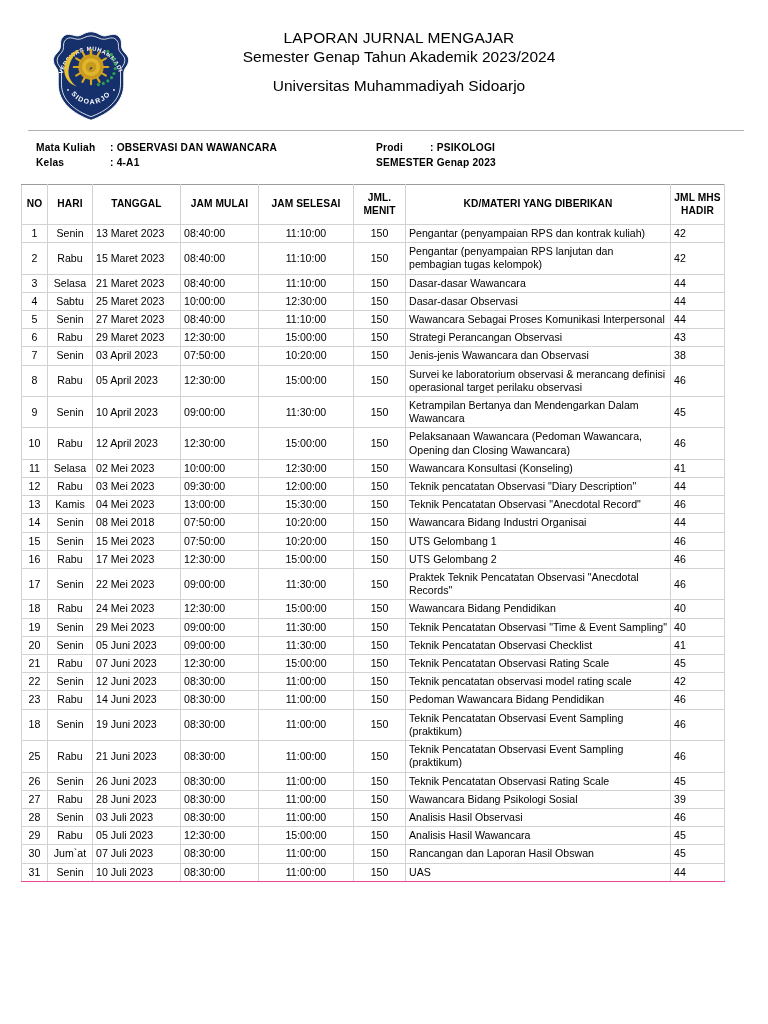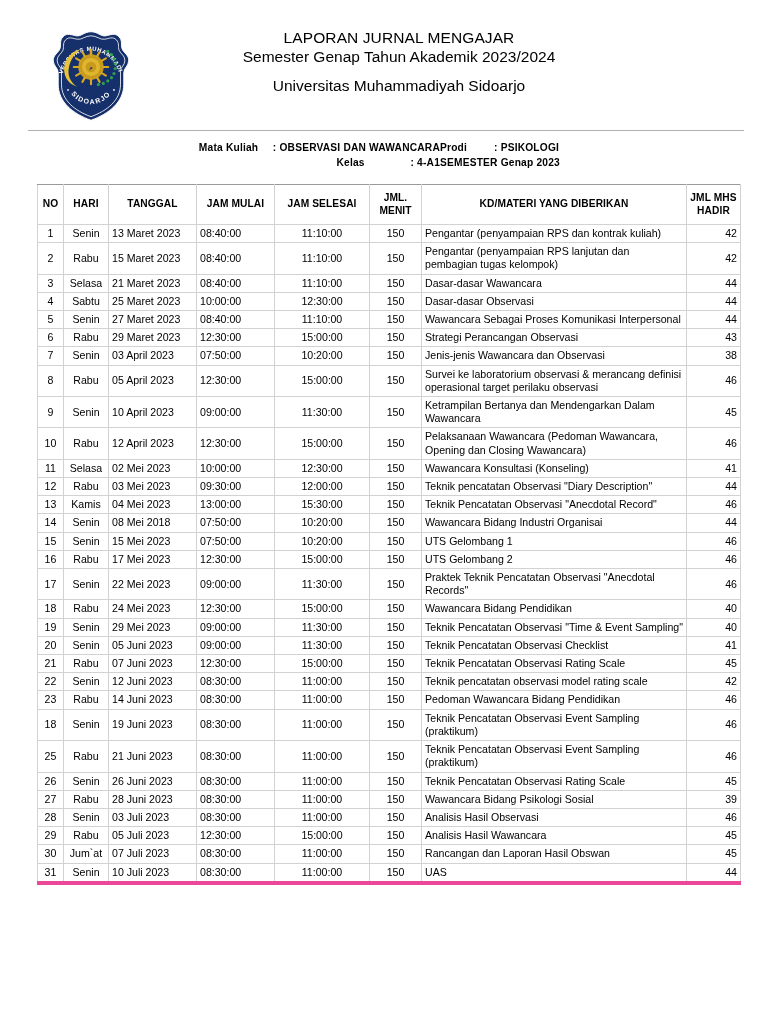--- a/index.html
+++ b/index.html
@@ -60,28 +60,28 @@
   
   .meta {
     position: relative;
     margin: 9px 0 0 36px;
     font-size: 10.2px;
     font-weight: bold;
     line-height: 15px;
     letter-spacing: .02em;
   }
   .meta-row { display: flex; }
-  .meta-left { display: flex; width: 404px; justify-content: flex-end; }
+  .meta-left { display: flex; width: 340px; }
   .meta-right { display: flex; }
   .meta-label { width: 74px; flex: 0 0 74px; }
   .meta-label.r { width: 54px; flex: 0 0 54px; }
   .meta-val { white-space: nowrap; }
 
   
-  .table-wrap { margin: 14px 37px 0 37px; }
+  .table-wrap { margin: 14px 37px 0 21px; }
   table.journal {
     width: 703px;
     border-collapse: collapse;
     table-layout: fixed;
     font-size: 10.6px;
   }
   table.journal thead th {
     border: 1px solid #d2d2d2;
     border-top: 1px solid #9a9a9a;
     font-weight: bold;
@@ -92,30 +92,30 @@
     line-height: 12.5px;
     letter-spacing: .01em;
   }
   table.journal tbody td {
     border: 1px solid #d2d2d2;
     padding: 2px 3px;
     vertical-align: middle;
     line-height: 13.2px;
     height: 18px;
   }
-  tbody tr:last-child td { border-bottom: 4px solid #ec4899; }
+  tbody tr:last-child td { border-bottom: 1px solid #ec4899; }
 
   td.c-no    { text-align: center; }
   td.c-hari  { text-align: center; }
   td.c-tgl   { }
   td.c-mulai { text-align: left; }
   td.c-sel   { text-align: center; }
   td.c-min   { text-align: center; }
   td.c-kd    { text-align: left; padding-left: 5px; }
-  td.c-hadir { text-align: right; }
+  td.c-hadir { text-align: left; }
 
   col.w-no    { width: 26px; }
   col.w-hari  { width: 45px; }
   col.w-tgl   { width: 88px; }
   col.w-mulai { width: 78px; }
   col.w-sel   { width: 95px; }
   col.w-min   { width: 52px; }
   col.w-kd    { width: 265px; }
   col.w-hadir { width: 54px; }
 </style>

